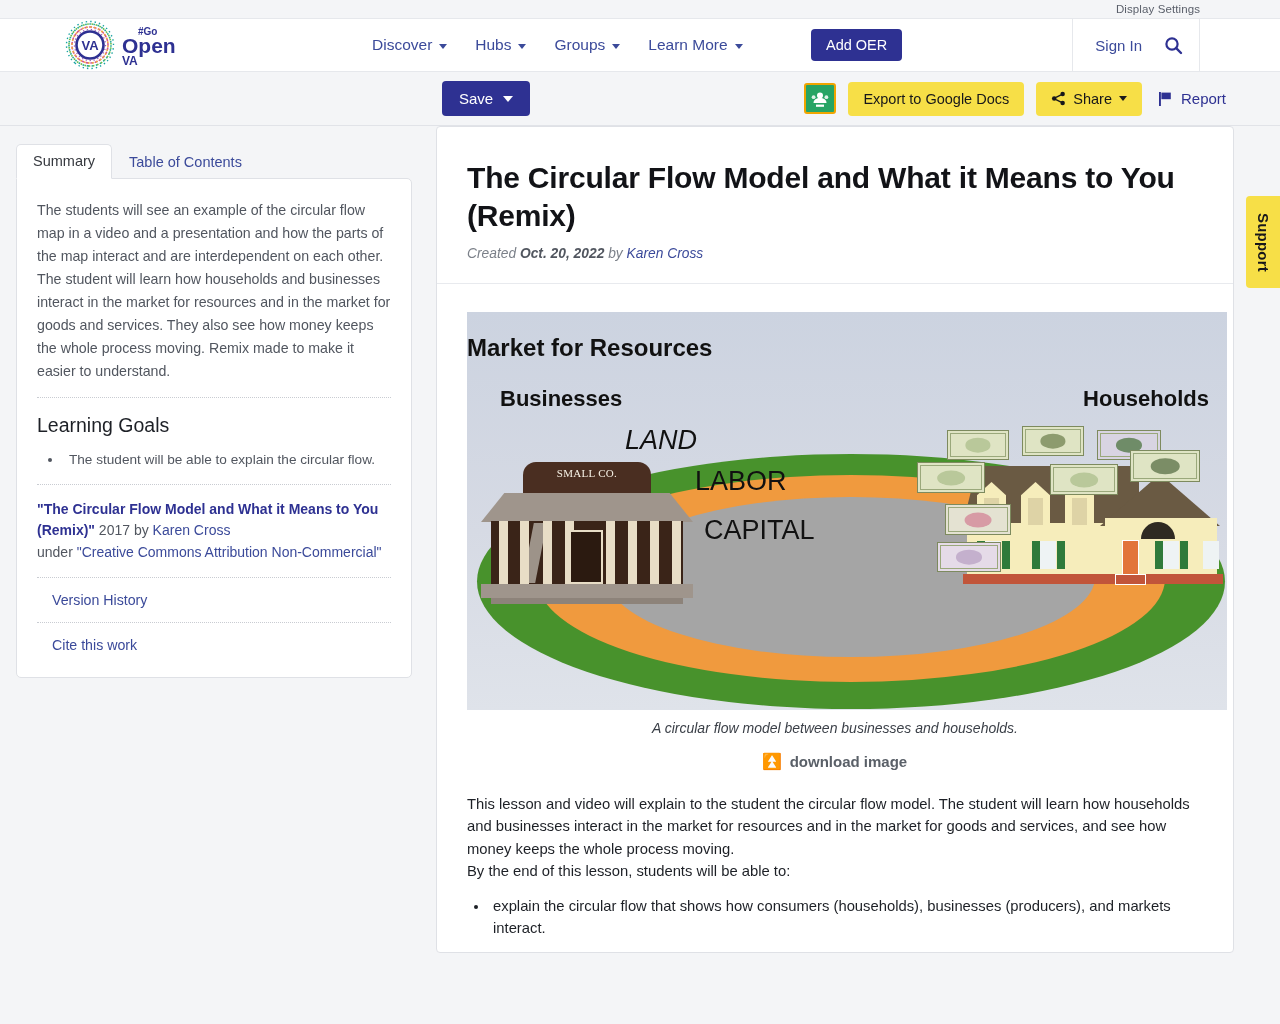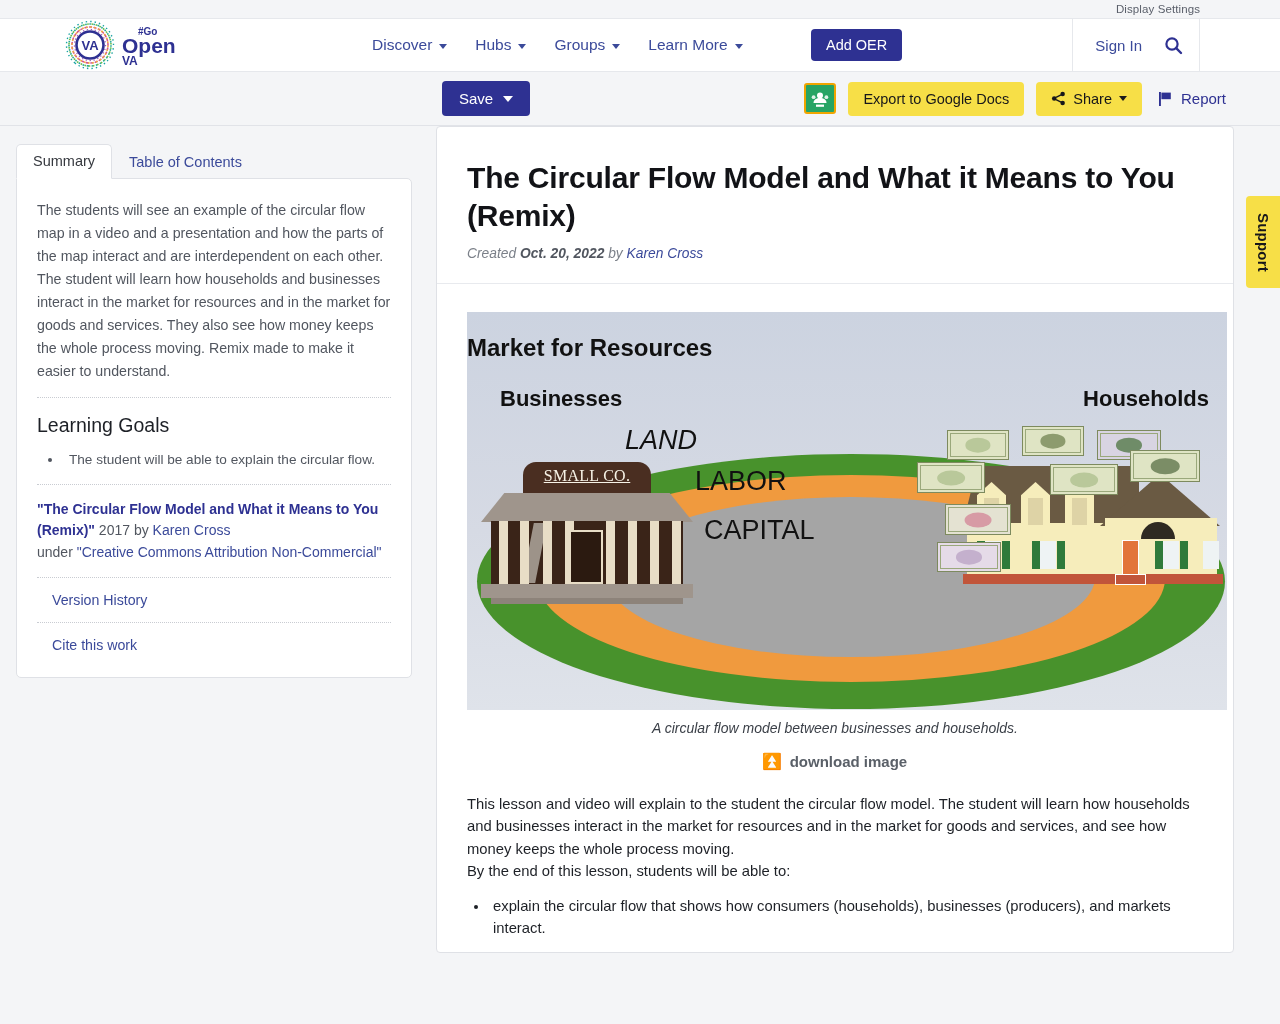--- a/index.html
+++ b/index.html
@@ -285,21 +285,21 @@
   }
   .fig-land { position: absolute; top: 113px; left: 158px; font-size: 27px; color: #111; font-style: italic; }
   .fig-labor { position: absolute; top: 154px; left: 228px; font-size: 27px; color: #111; }
   .fig-capital { position: absolute; top: 203px; left: 237px; font-size: 27px; color: #111; text-align: right; }
 
   
   .biz { position: absolute; left: 6px; top: 150px; width: 228px; height: 145px; }
   .biz-sign { position: absolute; left: 50px; top: 0; width: 128px; height: 34px;
               background: #4a2e21; border-radius: 13px 13px 0 0; }
   .biz-sign span { position:absolute; left:0; right:0; top:5px; text-align:center;
-                   color:#f7f2e6; font-size:16px; font-family:"Liberation Serif",serif; letter-spacing:.3px;text-decoration:underline;}
+                   color:#f7f2e6; font-size:11px; font-family:"Liberation Serif",serif; letter-spacing:.3px;}
   .biz-roof { position:absolute; left:8px; top:31px; width:212px; height:29px; background:#9f958c;
               clip-path: polygon(11% 0, 89% 0, 100% 100%, 0% 100%); }
   .biz-body { position:absolute; left:18px; top:59px; width:192px; height:63px; background:#3a2418; }
   .biz-col { position:absolute; top:59px; width:9px; height:63px; background:#e8ddc6; }
   .biz-base { position:absolute; left:8px; top:122px; width:212px; height:14px; background:#9f958c; }
   .biz-base2 { position:absolute; left:18px; top:136px; width:192px; height:6px; background:#8d837a; }
   .biz-door { position:absolute; left:96px; top:68px; width:34px; height:54px; background:#2b1a10; border:2px solid #e8ddc6;}
   .biz-stripe { position:absolute; left:55px; top:61px; width:13px; height:60px; background:#9d9389; transform: skewX(-11deg);}
 
   

